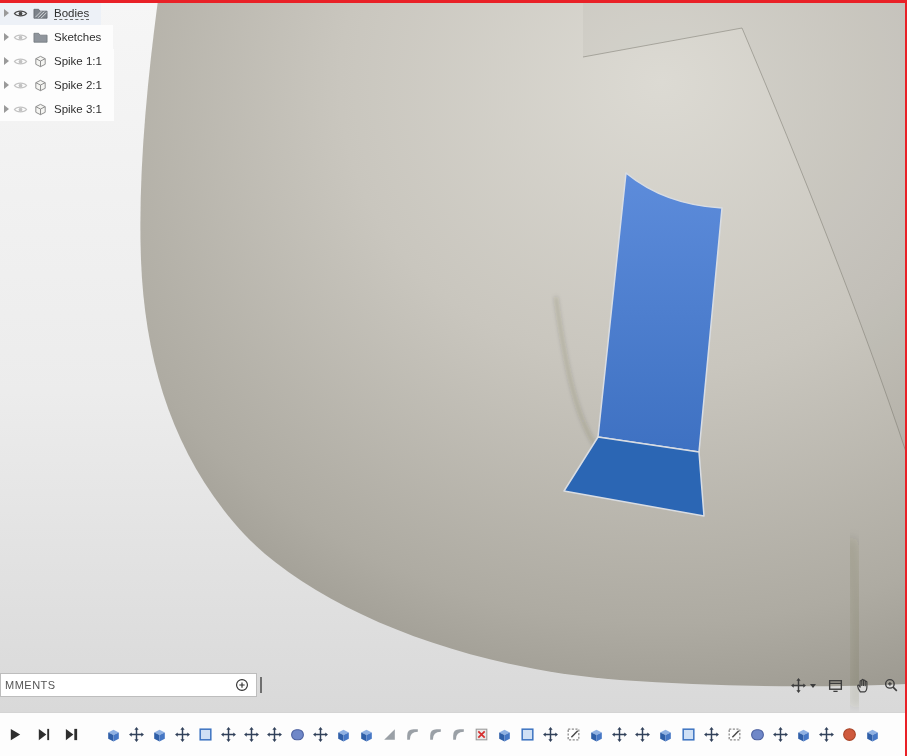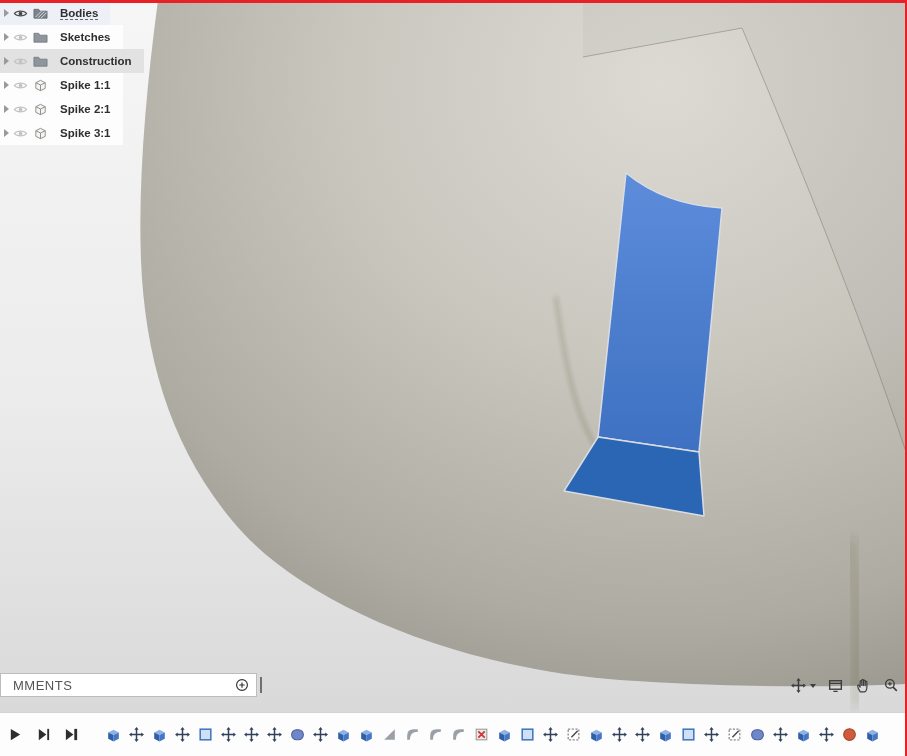--- a/index.html
+++ b/index.html
@@ -22,27 +22,27 @@
          font-size:11.5px;color:#2f2f2f;cursor:default;}
   .b-row.row-renaming{background:#edf1f7;}
   .b-row.row-renaming .lbl{border-bottom:1px dashed #666;}
   .b-row.row-hover{background:#e2e2e2;}
   .chev{width:0;height:0;border-left:5px solid #9a9a9a;border-top:4px solid transparent;
         border-bottom:4px solid transparent;margin:0 4px 0 2px;flex:none;}
   .eye{display:flex;color:#4a4a4a;margin-right:5px;flex:none;}
   .b-row.hidden-item .eye{color:#c3c3c3;}
   .eye svg,.type-icon svg{width:15px;height:15px;display:block;}
   .type-icon{display:flex;flex:none;}
-  .lbl{margin-left:12px;white-space:nowrap;font-weight:bold;}
+  .lbl{margin-left:6px;white-space:nowrap;}
 
   
   .comments{position:absolute;left:0;top:673px;width:257px;height:24px;z-index:20;
             background:#fff;border:1px solid #bdbdbd;box-sizing:border-box;
             display:flex;align-items:center;}
-  .comments .c-lbl{flex:1;padding-left:12px;font-size:13px;letter-spacing:.5px;color:#555;}
+  .comments .c-lbl{flex:1;padding-left:4px;font-size:11px;letter-spacing:.5px;color:#555;}
   .comments .plus{display:flex;margin-right:7px;color:#2f2f2f;}
   .comments .plus svg{width:14px;height:14px;}
   .splitter{position:absolute;left:260px;top:677px;width:2px;height:16px;background:#6f6f6f;z-index:20;}
 
   
   .navbar{position:absolute;right:7px;top:677px;display:flex;align-items:center;gap:11px;z-index:20;color:#3d3d3d;}
   .nav-icon{display:flex;align-items:center;cursor:pointer;}
   .nav-icon svg{width:17px;height:17px;display:block;}
   .caret{width:0;height:0;border-top:4px solid #3d3d3d;border-left:3.5px solid transparent;
          border-right:3.5px solid transparent;margin-left:3px;}
@@ -196,34 +196,20 @@
             <use href="#sym-eye"></use>
           </svg>
     </span>
     <span class="type-icon">
       <svg viewBox="0 0 16 16">
             <use href="#sym-folder"></use>
           </svg>
     </span>
     <span class="lbl">Sketches</span>
   </div>
-      <div class="b-row hidden-item row-hover">
-    <span class="chev"></span>
-    <span class="eye">
-      <svg viewBox="0 0 16 16">
-            <use href="#sym-eye"></use>
-          </svg>
-    </span>
-    <span class="type-icon">
-      <svg viewBox="0 0 16 16">
-            <use href="#sym-folder"></use>
-          </svg>
-    </span>
-    <span class="lbl">Construction</span>
-  </div>
       <div class="b-row hidden-item">
     <span class="chev"></span>
     <span class="eye">
       <svg viewBox="0 0 16 16">
             <use href="#sym-eye"></use>
           </svg>
     </span>
     <span class="type-icon">
       <svg viewBox="0 0 16 16">
             <use href="#sym-body"></use>

